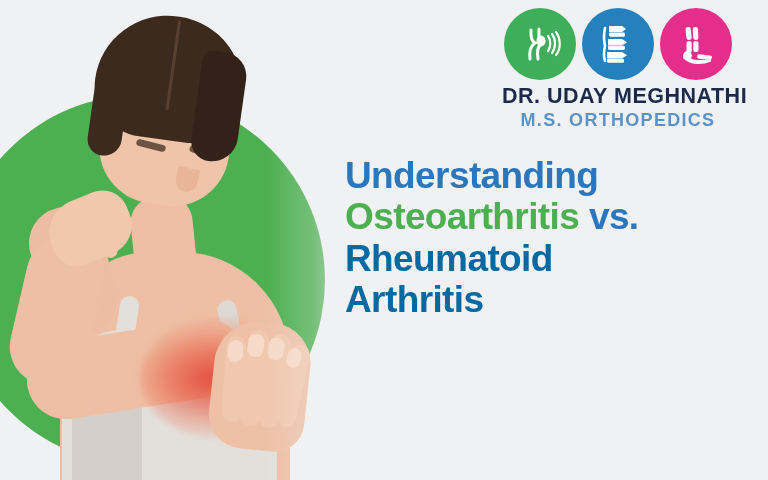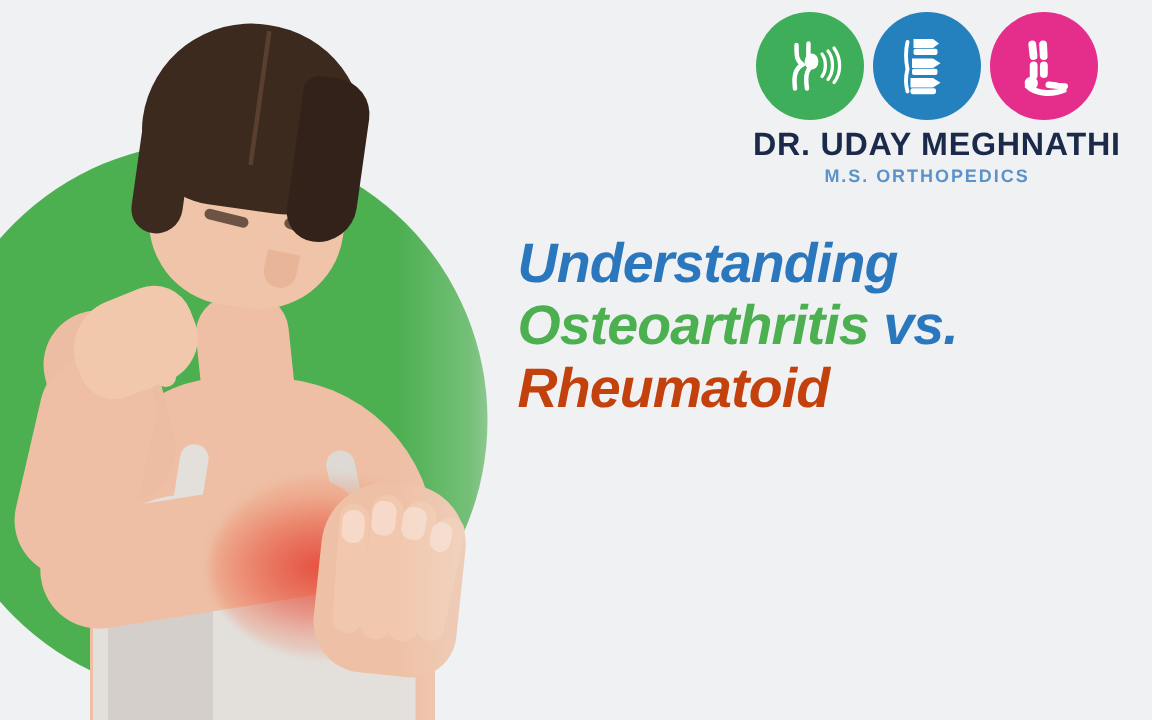--- a/index.html
+++ b/index.html
@@ -254,43 +254,42 @@
     text-align:center;
     font-size:21.5px;
     font-weight:700;
     letter-spacing:.5px;
     color:#1b2a4a;
     margin-top:4px;
     white-space:nowrap;
   }
   .logo-sub {
     text-align:center;
-    font-size:12px;
+    font-size:18px;
     font-weight:700;
     letter-spacing:1.3px;
     color:#5b93c9;
     margin-top:1px;
     white-space:nowrap;
   }
 
   
   .headline {
     position:absolute;
     left:345px; top:155px;
     width:410px;
     font-weight:700;
     font-size:37px;
     line-height:1.12;
     letter-spacing:-.6px;
-    font-style:italic;
   }
   .ln { display:block; white-space:nowrap; }
   .c-blue  { color:#2b77bd; }
   .c-green { color:#4caf50; }
-  .c-pink  { color:#c2410c; }
+  .c-pink  { color:#0369a1; }
 
   
   .site-url {
     position:absolute;
     left:500px; top:443px;
     font-size:15.5px;
     font-weight:400;
     color:#3a3a3e;
     letter-spacing:.2px;
   }
@@ -397,16 +396,17 @@
     </div>
 
     <div class="logo-name">DR. UDAY MEGHNATHI</div>
     <div class="logo-sub">M.S. ORTHOPEDICS</div>
   </div>
 
   <div class="headline">
     <span class="ln c-blue">Understanding</span>
     <span class="ln"><span class="c-green">Osteoarthritis</span><span class="c-blue">&nbsp;</span><span class="c-blue">vs.</span></span>
     <span class="ln c-pink">Rheumatoid</span>
+    <span class="ln c-pink">Arthritis</span>
   </div>
 
 
 </div>
 
 </body></html>

